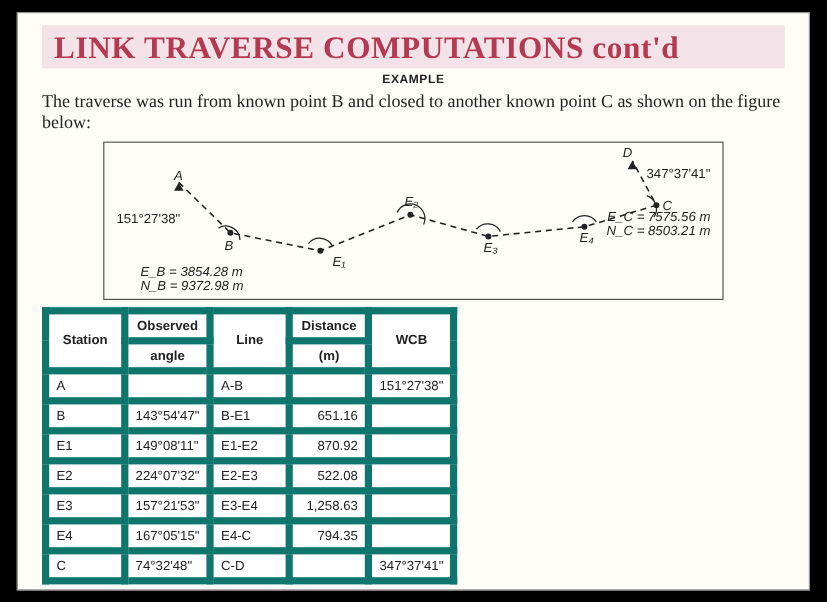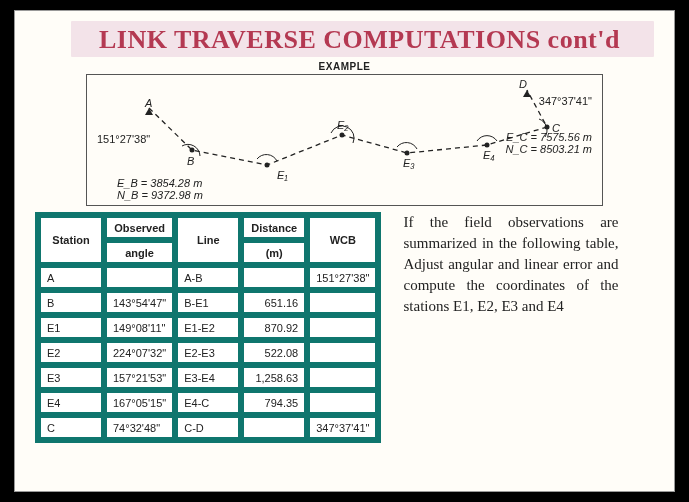--- a/index.html
+++ b/index.html
@@ -32,23 +32,22 @@
     width:100%;
     height:100%;
     background:var(--paper);
     box-sizing:border-box;
     padding:10px 20px 14px;
     overflow:hidden;
     border:1px solid #999;
   }
   .title-band{
     background:var(--title-bg);
-    padding:4px 28px 2px;
+    padding:4px 10px 2px;
     border-radius:1px;
-    margin-left:36px;
   }
   .title{
     font-family:'Times New Roman', serif;
     color:var(--title-color);
     font-size:26px;
     letter-spacing:.5px;
     margin:0;
   }
   .subtitle{
     text-align:center;
@@ -115,20 +114,21 @@
 <body>
 
 <div class="stage">
   <div class="paper">
 
     <div class="title-band">
       <h1 class="title">LINK TRAVERSE COMPUTATIONS cont'd</h1>
     </div>
     <div class="subtitle">EXAMPLE</div>
 
+    <p class="intro">The traverse was run from known point B and closed to another known point C as shown on the figure below:</p>
 
     <div class="figure">
       <svg viewBox="0 0 515 130">
         <polyline points="62,33 105,75 180,90 255,60 320,78 400,70 460,52 440,15" fill="none" stroke="#222" stroke-width="1.3" stroke-dasharray="5 4"></polyline>
         <g stroke="#222" fill="none" stroke-width="1">
           <path d="M95,71 a12,12 0 0 1 18,10"></path>
           <path d="M170,84 a12,12 0 0 1 20,2"></path>
           <path d="M244,58 a12,12 0 0 1 22,10"></path>
           <path d="M310,72 a12,12 0 0 1 20,2"></path>
           <path d="M390,66 a12,12 0 0 1 20,0"></path>
@@ -224,17 +224,16 @@
           <tr>
             <td>C</td>
             <td>74°32'48"</td>
             <td>C-D</td>
             <td class="num"></td>
             <td>347°37'41"</td>
           </tr>
         </tbody>
       </table>
 
-      <div class="prompt">If the field observations are summarized in the following table, Adjust angular and linear error and compute the coordinates of the stations E1, E2, E3 and E4</div>
     </div>
 
   </div>
 </div>
 
 </body></html>

